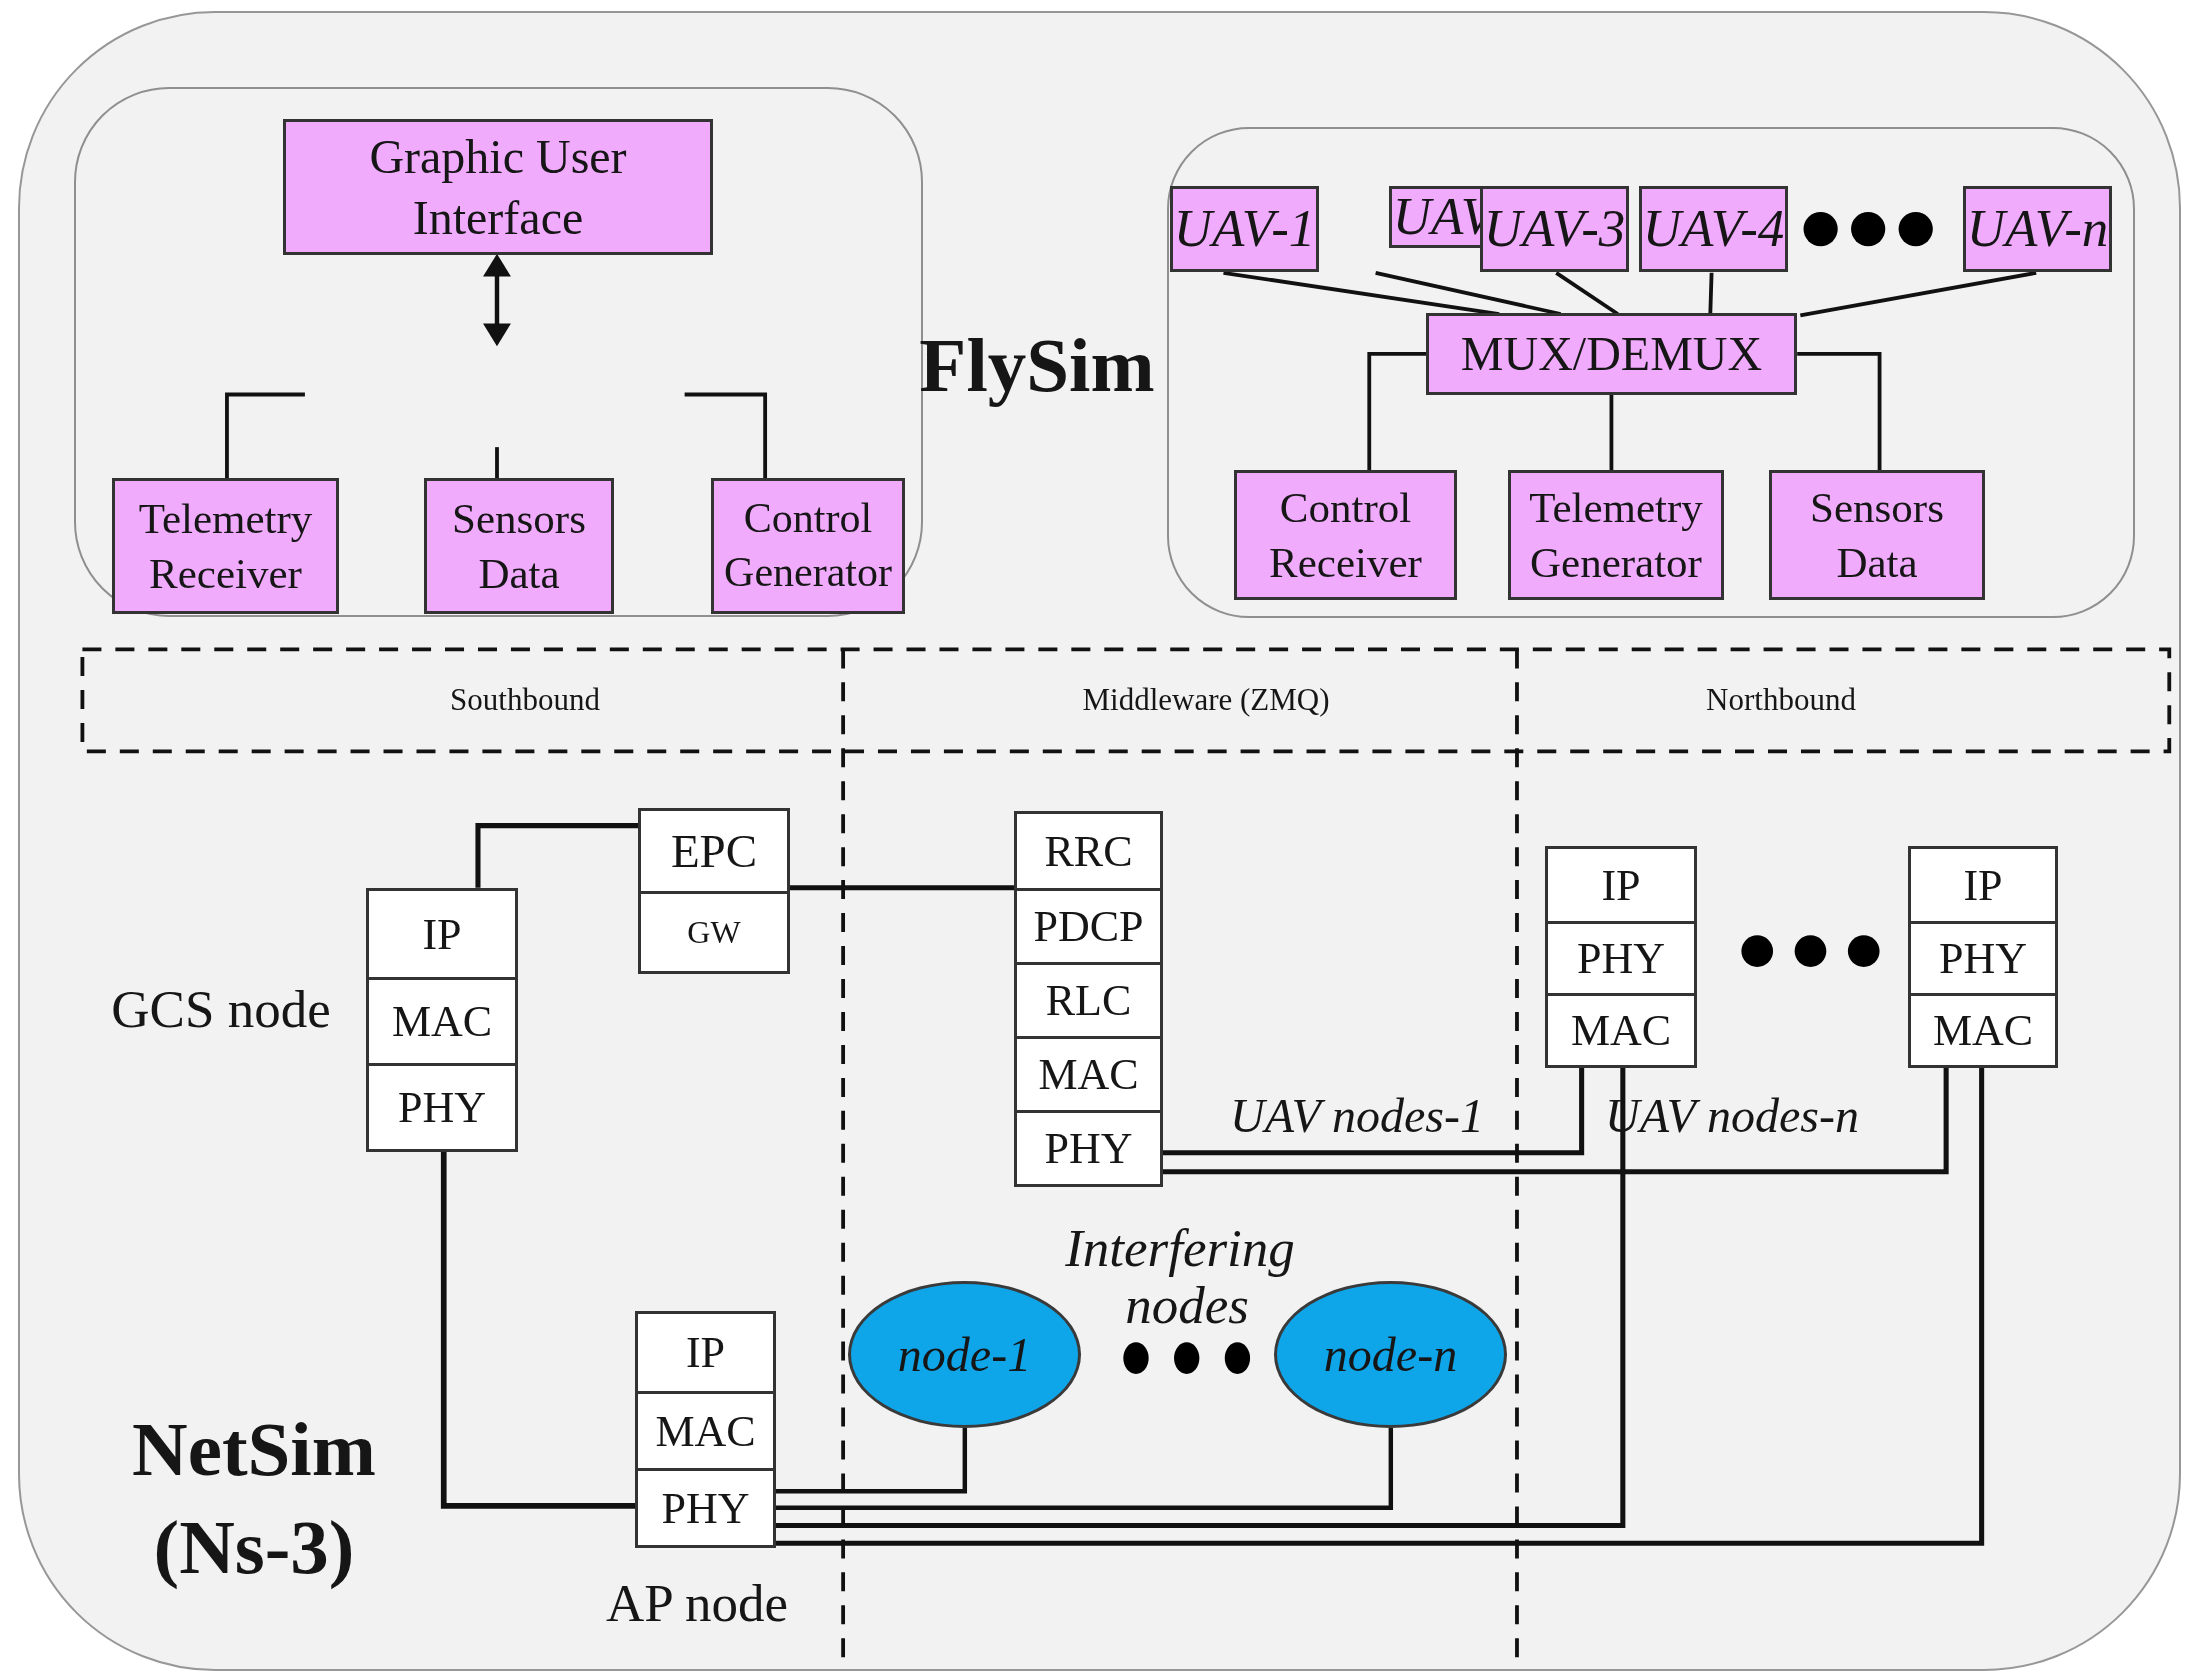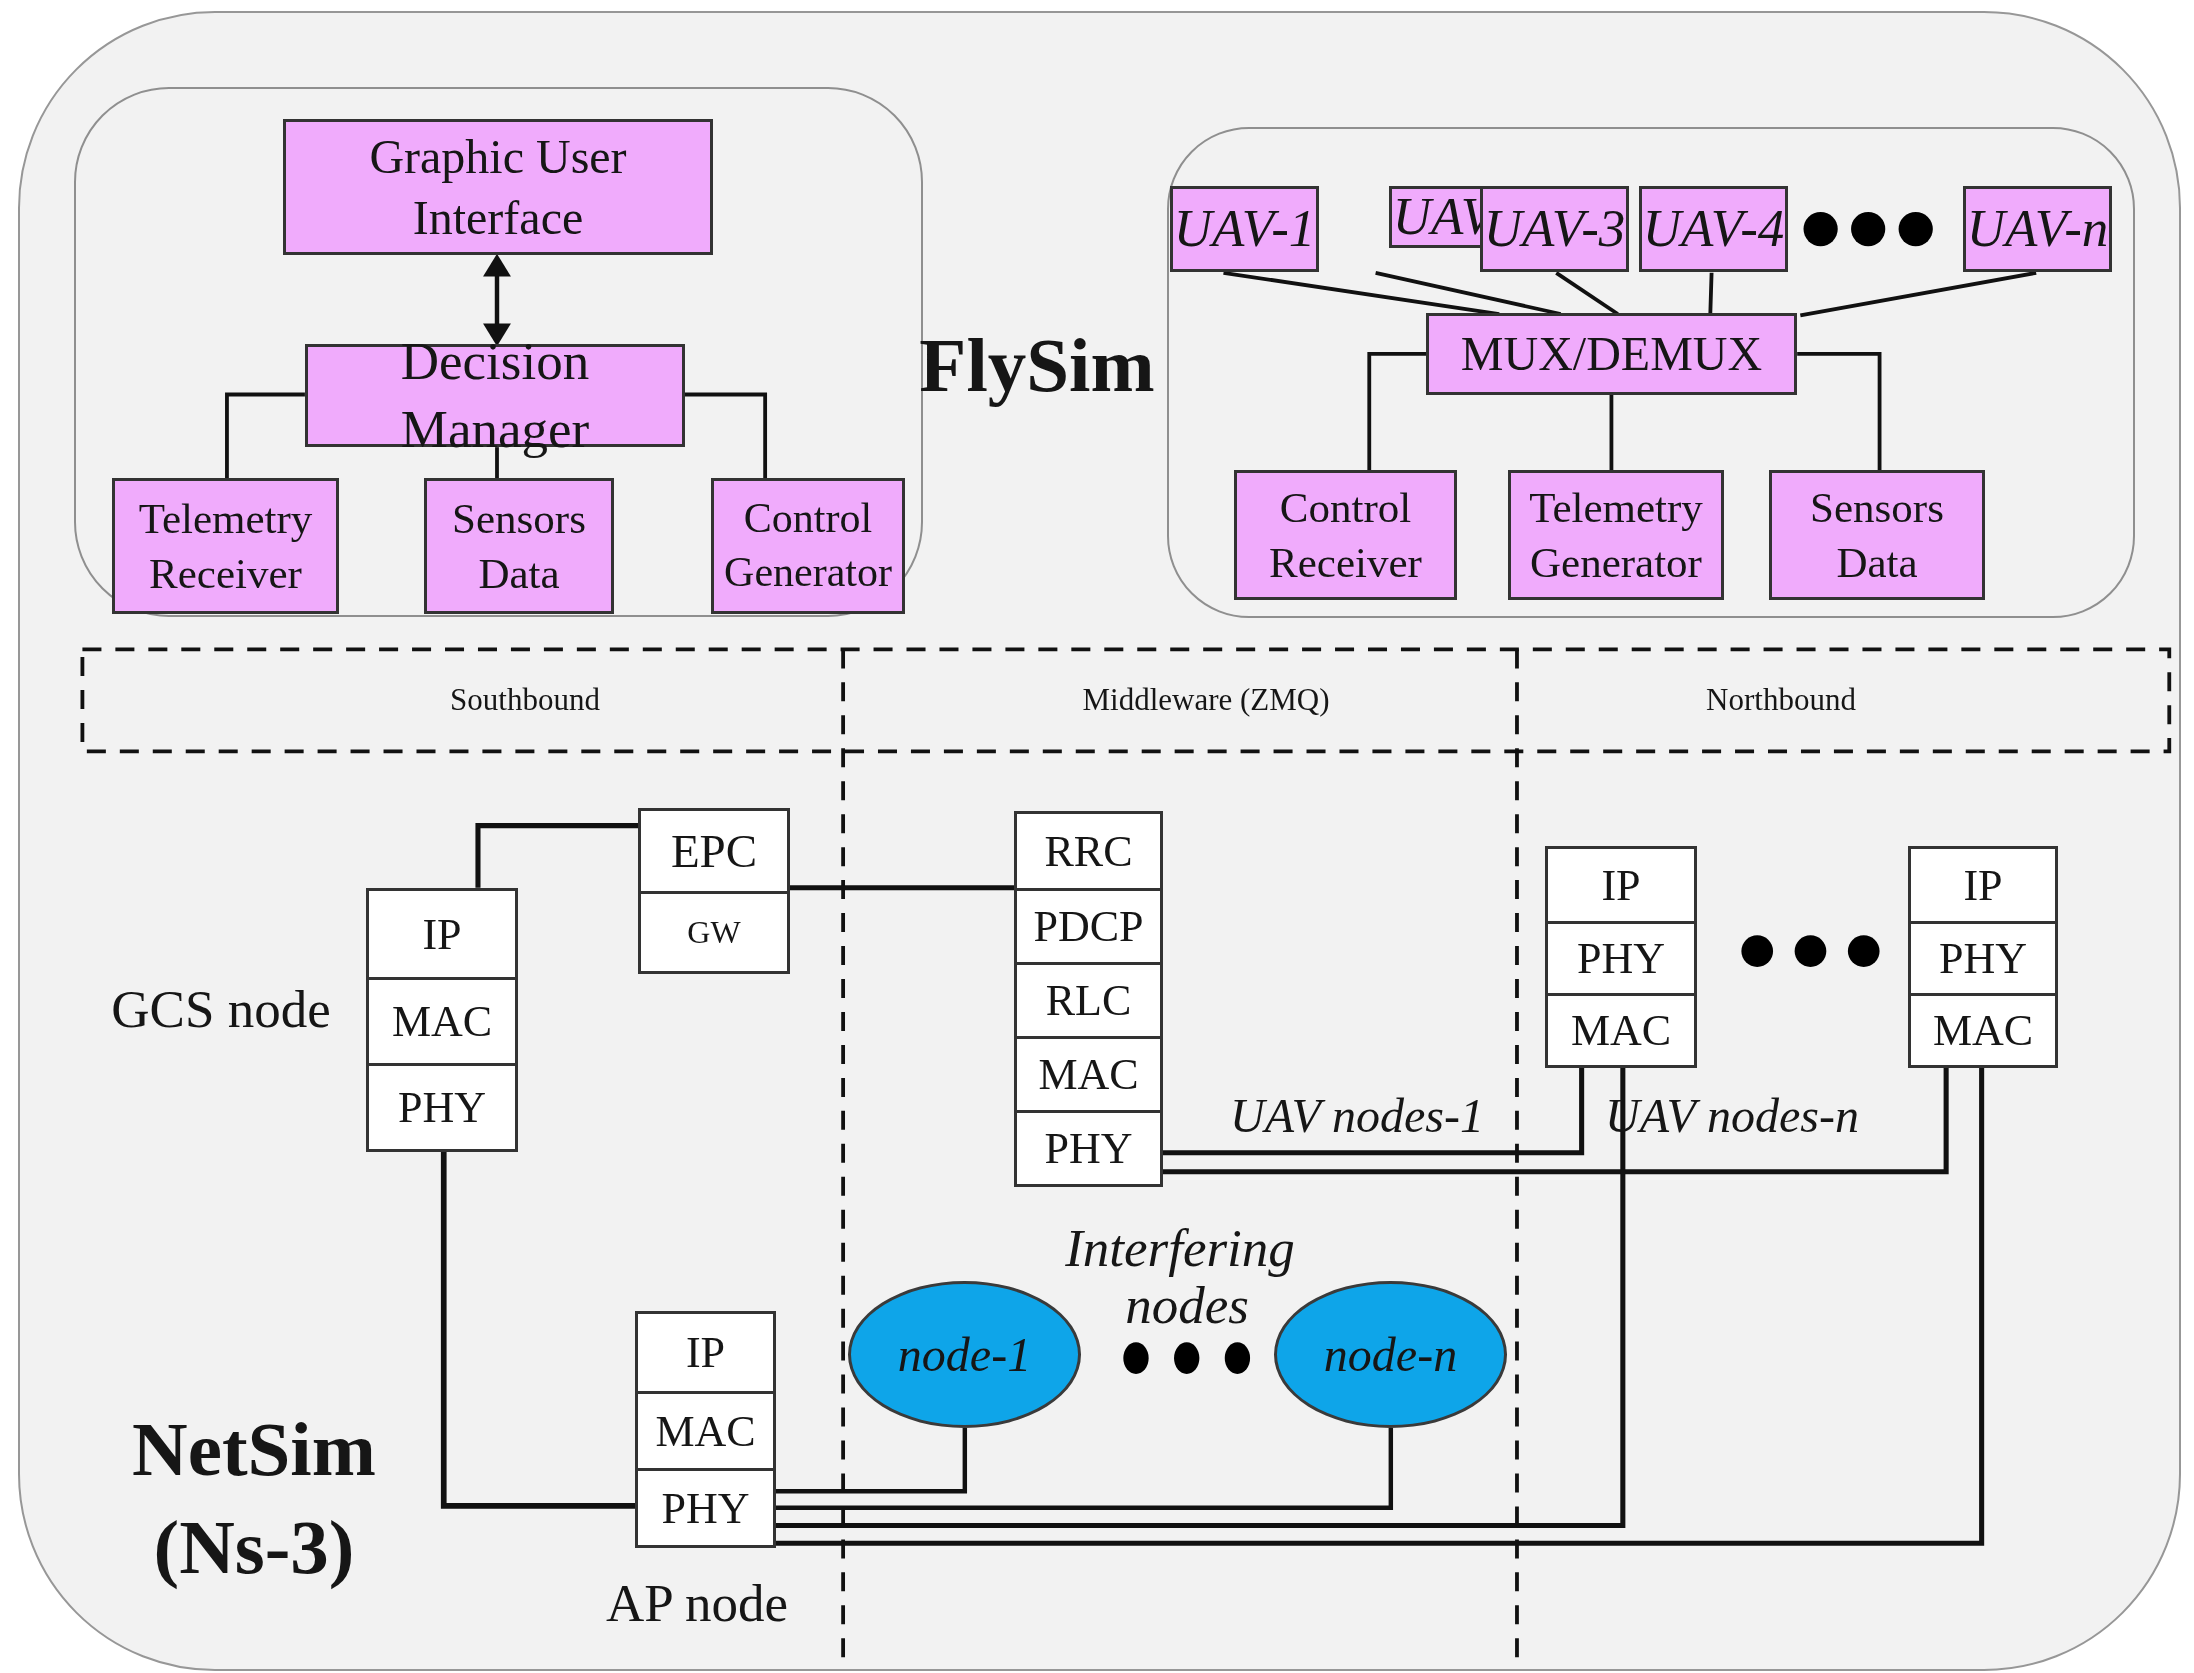--- a/index.html
+++ b/index.html
@@ -106,23 +106,20 @@
         <ellipse cx="1872" cy="2142" rx="20" ry="25"></ellipse>
         <ellipse cx="1952" cy="2142" rx="20" ry="25"></ellipse>
     </g>
   </svg>
 
   <div class="box f76" style="left:283px;top:119px;width:430px;height:136px;">
     <span>Graphic User</span>
     <span>Interface</span>
   </div>
 
-  <div class="box f72" style="left:305px;top:344px;width:380px;height:103px;">
-    <span>Decision Manager</span>
-  </div>
 
   <div class="box f68" style="left:112px;top:478px;width:227px;height:136px;">
     <span>Telemetry</span>
     <span>Receiver</span>
   </div>
 
   <div class="box f68" style="left:424px;top:478px;width:190px;height:136px;">
     <span>Sensors</span>
     <span>Data</span>
   </div>

